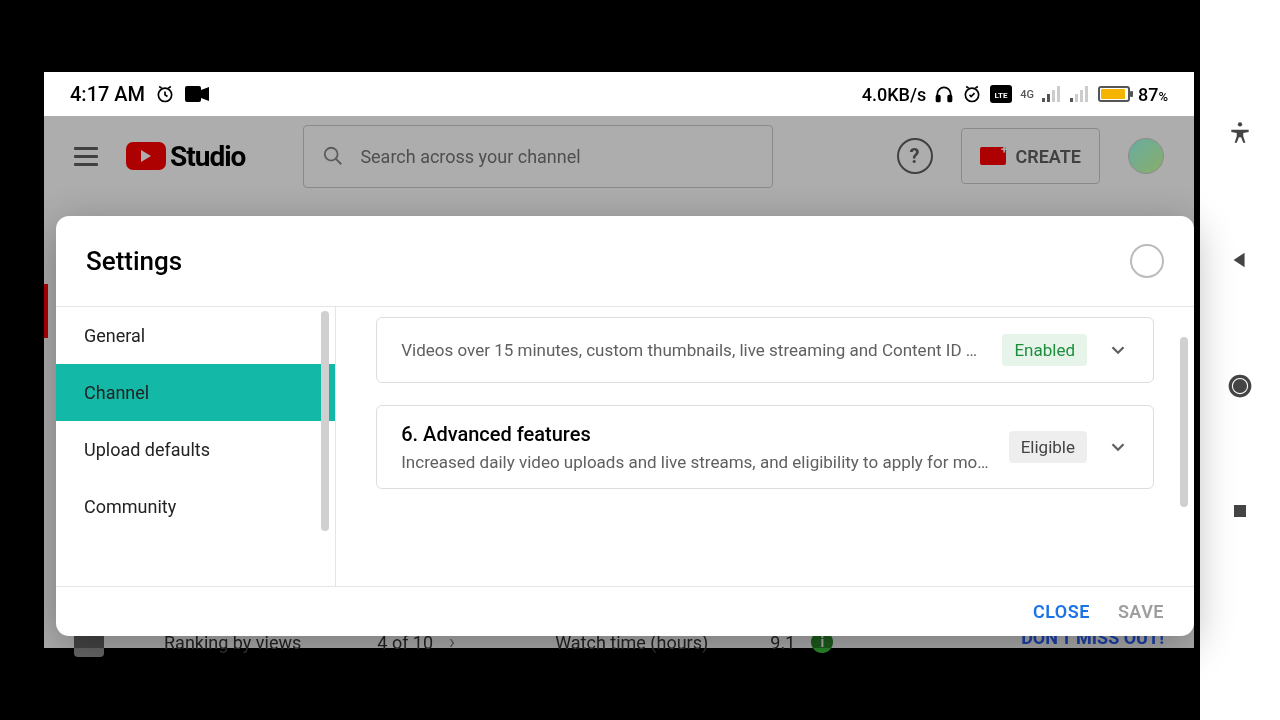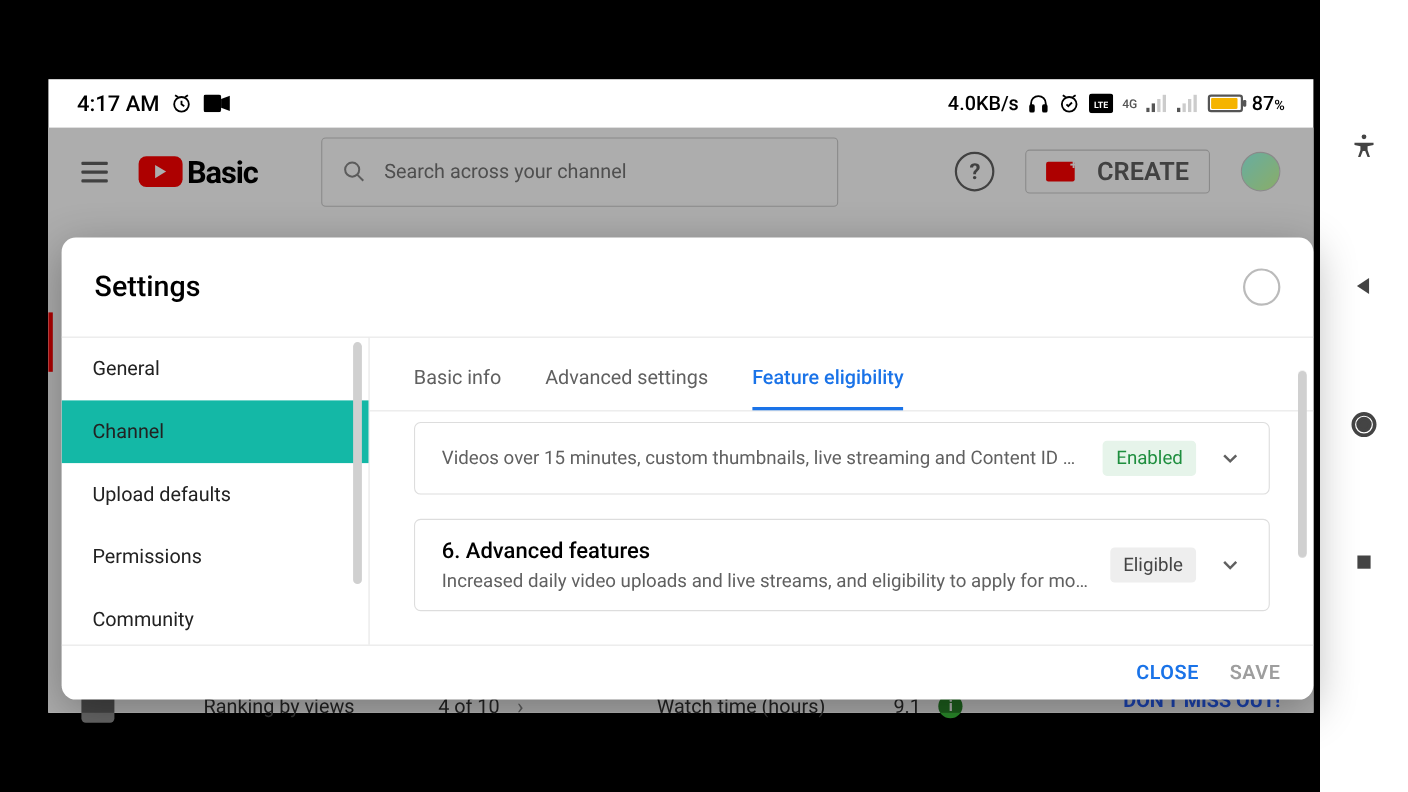--- a/index.html
+++ b/index.html
@@ -47,29 +47,29 @@
 .logo .play::before{content:"";border-left:10px solid #fff;border-top:6px solid transparent;border-bottom:6px solid transparent;}
 .search {
   flex: 0 0 470px; height: 63px; border:1px solid #ccc; border-radius:4px;
   display:flex; align-items:center; padding:0 18px; gap:16px; color:#757575; font-size:18px;
   margin-left: 30px;
 }
 .spacer{flex:1;}
 .help-ico, .avatar { width:36px; height:36px; border-radius:50%; display:flex; align-items:center; justify-content:center;}
 .help-ico { border:2px solid #606060; color:#606060; font-size:20px; font-weight:700;}
 .create-btn{
-  border:1px solid #ccc; border-radius:4px; height:40px; padding:0 18px;
-  display:flex; align-items:center; gap:20px; font-size:23px; font-weight:600; color:#606060;
+  border:1px solid #ccc; border-radius:4px; height:56px; padding:0 18px;
+  display:flex; align-items:center; gap:10px; font-size:18px; font-weight:600; color:#606060;
 }
 .create-btn .rec{ width:26px;height:18px;background:#f00;border-radius:2px;position:relative;}
 .create-btn .rec::after{content:"+";position:absolute;right:-2px;top:-4px;color:#fff;font-weight:700;font-size:12px;}
 .avatar{ background: linear-gradient(135deg,#9fe,#cf9); border:1px solid #ccc;}
 
 
-.bgrow{ position:absolute; left:30px; right:30px; top: 511px; display:flex; gap: 81px; font-size:18px; color:#333;}
+.bgrow{ position:absolute; left:30px; right:30px; top: 511px; display:flex; gap: 60px; font-size:18px; color:#333;}
 .bgcard{ display:flex; align-items:center; gap:16px;}
 .sqicon{width:30px;height:30px;background:#666;border-radius:4px;}
 .stat-pill{display:inline-flex;align-items:center;justify-content:center;width:22px;height:22px;border-radius:50%;background:#2a8a2a;color:#fff;font-size:14px;font-weight:700;}
 .chev{color:#888;font-size:20px;}
 .miss{color:#2962ff;font-weight:700;margin-left:auto;}
 
 
 .modal {
   position:absolute; left:12px; right:0; top:100px; height:420px;
   background:#fff; border-radius:13px; box-shadow: 0 10px 40px rgba(0,0,0,.3);
@@ -177,21 +177,21 @@
 
   <div class="app">
     <div class="app-header">
       <div class="hamburger">
           <span></span>
           <span></span>
           <span></span>
         </div>
       <div class="logo">
         <div class="play"></div>
-        <span>Basic</span>
+        <span>Studio</span>
       </div>
       <div class="search">
         <svg width="22" height="22" viewBox="0 0 24 24" fill="none" stroke="#888" stroke-width="2">
             <circle cx="10" cy="10" r="7"></circle>
             <path d="M21 21l-6-6"></path>
           </svg>
         <span>Search across your channel</span>
       </div>
       <div class="spacer"></div>
       <div class="help-ico">?</div>
@@ -225,30 +225,24 @@
     <div class="modal">
       <div class="modal-head">
         <span>Settings</span>
         <div class="ring"></div>
       </div>
       <div class="modal-body">
         <div class="side">
           <div class="side-item">General</div>
           <div class="side-item sel">Channel</div>
           <div class="side-item">Upload defaults</div>
-          <div class="side-item">Permissions</div>
           <div class="side-item">Community</div>
           <div class="scrollbar"></div>
         </div>
         <div class="content">
-          <div class="tabs">
-            <div class="tab">Basic info</div>
-            <div class="tab">Advanced settings</div>
-            <div class="tab active">Feature eligibility</div>
-          </div>
           <div class="panel">
             <div class="card">
               <div class="txt">
                 <p>Videos over 15 minutes, custom thumbnails, live streaming and Content ID …</p>
               </div>
               <span class="badge enabled">Enabled</span>
               <svg class="expand-ico" width="22" height="22" viewBox="0 0 24 24" fill="none" stroke="currentColor" stroke-width="2.5">
                   <path d="M6 9l6 6 6-6"></path>
                 </svg>
             </div>

